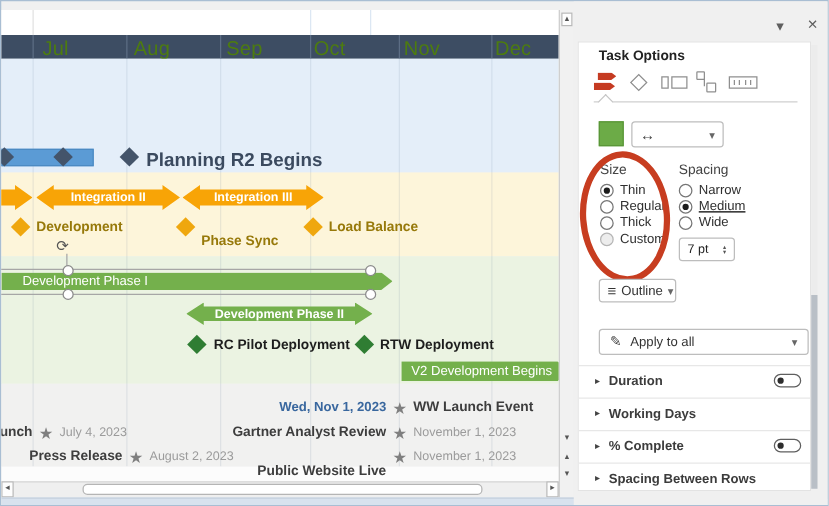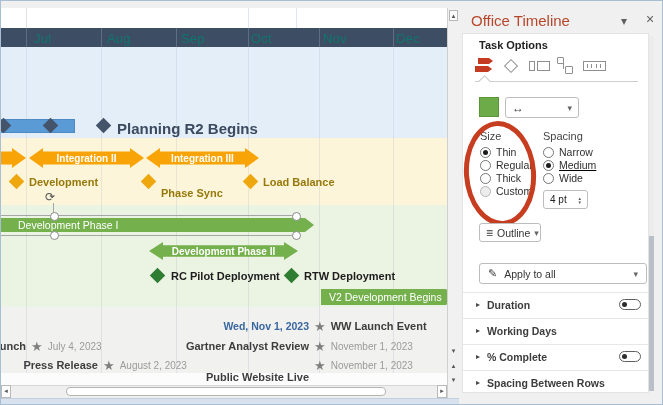--- a/index.html
+++ b/index.html
@@ -1,21 +1,21 @@
 <!DOCTYPE html>
 <html><head>
 <meta charset="utf-8">
 <style>
   html,body{margin:0;padding:0;background:#cfd6de;font-family:"Liberation Sans",sans-serif;}
   #app{position:relative;width:663px;height:405px;background:#f0f0f0;border:1px solid #a9bed3;box-sizing:border-box;overflow:hidden;}
   .a{position:absolute;}
   .band{left:0;width:446px;}
   
   .monthbar{top:27px;height:19px;background:#3d4d63;}
-  .mlabel{top:30px;color:#0f766e;font-size:13px;letter-spacing:.2px;}
+  .mlabel{top:30px;color:#4d7c0f;font-size:16px;letter-spacing:.2px;}
   .msep{top:27px;height:19px;width:1px;background:#5c6d84;}
   .vline{top:46px;height:326px;width:1px;background:rgba(90,115,150,.12);}
   
   .b-white{top:7px;height:20px;background:#fff;}
   .b-blue{top:46px;height:91px;background:#e4eef9;}
   .b-cream{top:137px;height:67px;background:#fdf5da;}
   .b-green{top:204px;height:102px;background:#ebf3e2;}
   .b-gray{top:306px;height:66px;background:#f1f1f0;border-bottom:1px solid #dcdcdc;}
   .b-foot{top:372px;height:12px;background:#fcfcfc;}
   .hscroll{top:384px;height:13px;background:#efefef;border-top:1px solid #d6d6d6;}
@@ -190,21 +190,20 @@
   <div class="a sbtn" style="left:448px;top:360px;width:9px;height:11px;border:none;background:none;"><span>▴</span></div>
   <div class="a sbtn" style="left:448px;top:374px;width:9px;height:11px;border:none;background:none;"><span>▾</span></div>
 
   <div class="a band hscroll"></div>
   <div class="a sbtn" style="left:0;top:384px;width:10px;height:13px;"><span>◂</span></div>
   <div class="a hthumb"></div>
   <div class="a sbtn" style="left:436px;top:384px;width:10px;height:13px;"><span>▸</span></div>
   <div class="a bstrip"></div>
 
   <div class="a panel">
-    <span class="a ptitle">Office Timeline</span>
     <span class="a pico" style="left:162px;top:14px;">▾</span>
     <span class="a pico" style="left:187px;top:12px;font-size:14px;">×</span>
 
     <div class="a card">
       <span class="a tolabel" style="left:16px;top:5px;">Task Options</span>
 
       <div class="a tabicon" style="left:12px;top:23px;width:20px;height:16px;flex-direction:column;align-items:flex-start;gap:2px;">
         <div style="width:15px;height:6px;margin-left:3px;background:#c53b22;clip-path:polygon(0 0,calc(100% - 4px) 0,100% 50%,calc(100% - 4px) 100%,0 100%);"></div>
         <div style="width:17px;height:6px;background:#c53b22;clip-path:polygon(0 0,calc(100% - 4px) 0,100% 50%,calc(100% - 4px) 100%,0 100%);"></div>
       </div>
@@ -263,21 +262,21 @@
       <div class="a ritem" style="left:80px;top:125px;text-decoration:underline;">
         <div class="radio sel"></div>
         <span class="rlabel">Medium</span>
       </div>
       <div class="a ritem" style="left:80px;top:138px;">
         <div class="radio"></div>
         <span class="rlabel">Wide</span>
       </div>
 
       <div class="a ctrl" style="left:80px;top:156px;width:45px;height:19px;padding:0 6px;gap:4px;">
-        <span style="font-size:10px;color:#222;">4 pt</span>
+        <span style="font-size:10px;color:#222;">7 pt</span>
         <span style="margin-left:auto;display:flex;flex-direction:column;font-size:5px;line-height:4px;color:#555;">
           <span>▴</span>
           <span>▾</span>
         </span>
       </div>
 
       <div class="a ellipse" style="left:1px;top:87px;width:62px;height:95px;"></div>
 
       <div class="a ctrl" style="left:16px;top:189px;width:62px;height:19px;padding:0 6px;gap:4px;">
         <span style="font-size:12px;color:#333;">≡</span>

